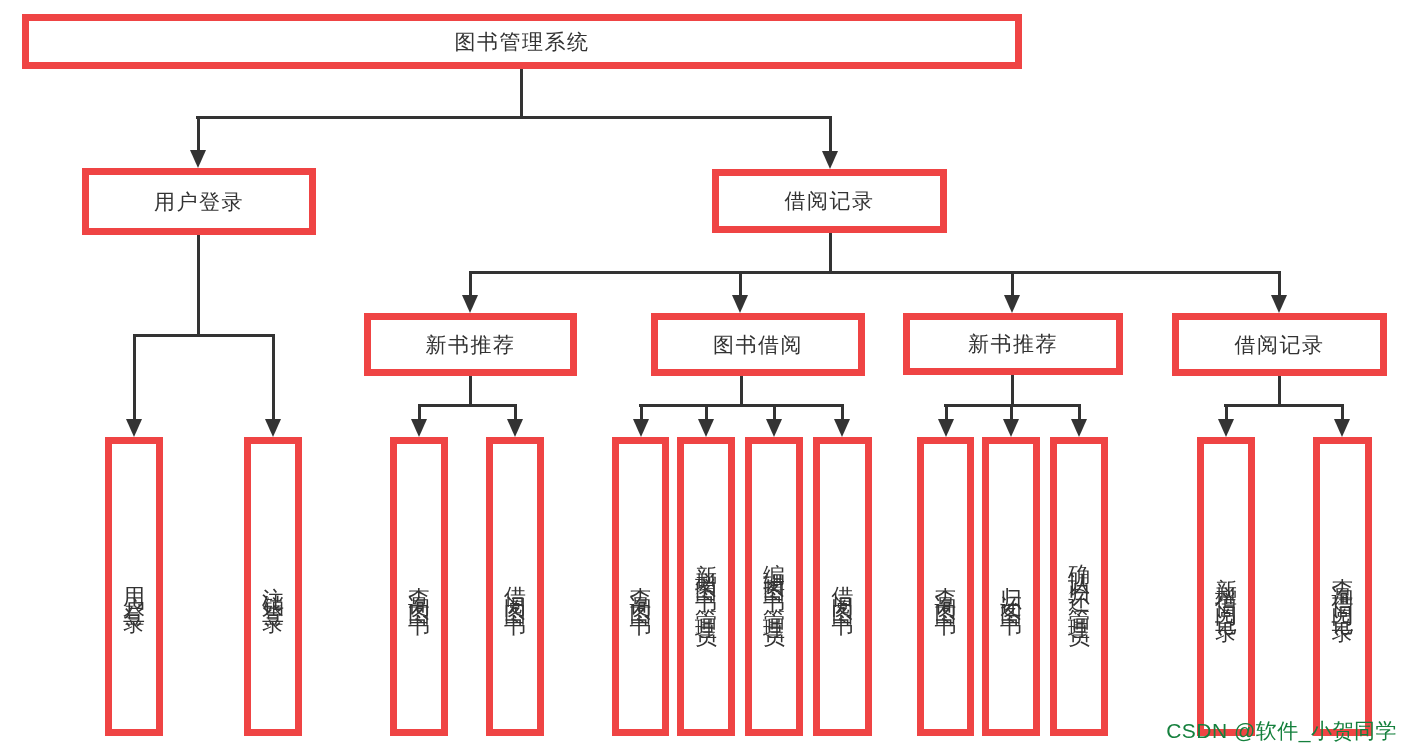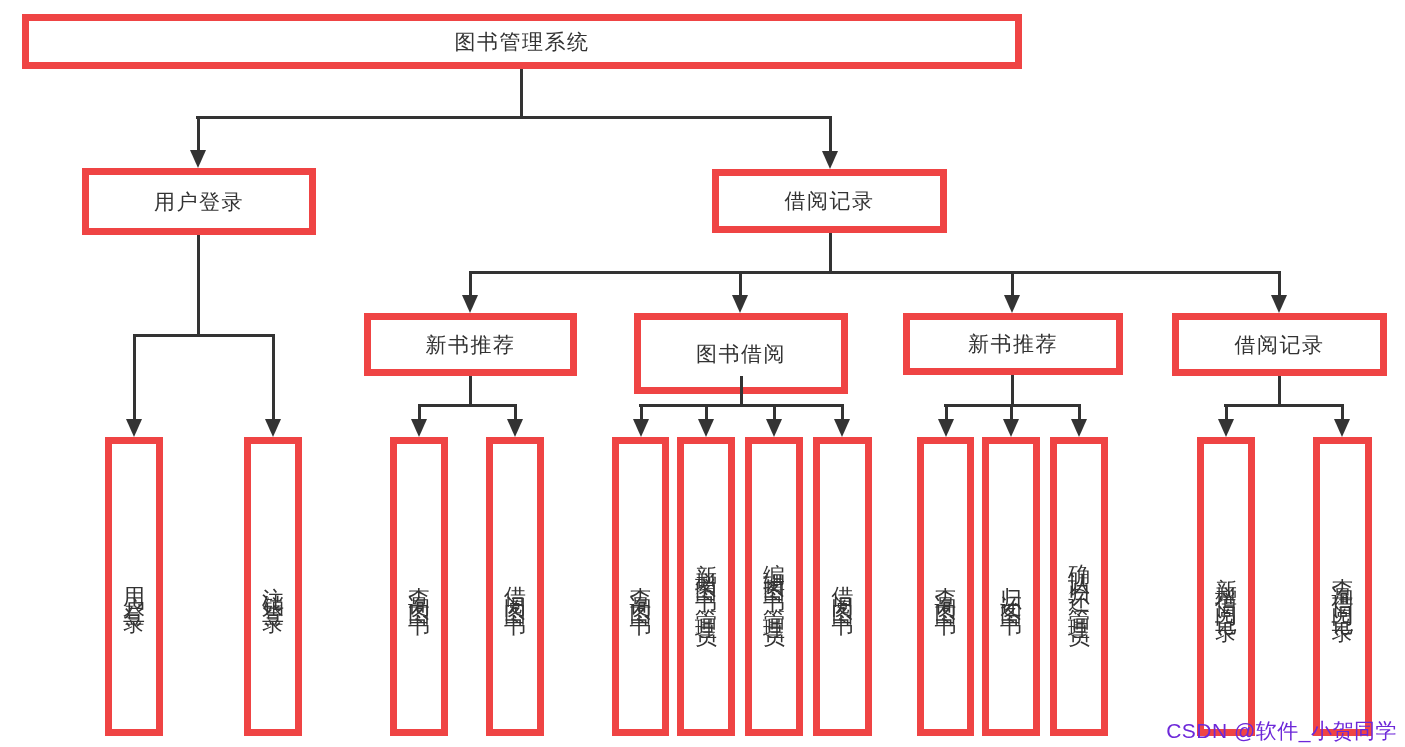--- a/index.html
+++ b/index.html
@@ -26,21 +26,21 @@
     white-space:nowrap;
   }
   .leafbox{
     writing-mode:vertical-rl;
     text-orientation:mixed;
     font-size:22px;letter-spacing:9px;line-height:1;
     white-space:normal;
   }
   .watermark{
     position:absolute;
-    color:#6d28d9;font-size:21px;letter-spacing:0.5px;
+    color:#15803d;font-size:21px;letter-spacing:0.5px;
     white-space:nowrap;
   }
 </style>
 </head>
 <body>
 
 <div class="canvas">
 
   <div class="nbox" style="left:22px;top:14px;width:1000px;height:55px;">图书管理系统</div>
 
@@ -68,21 +68,21 @@
   <div class="vl" style="left:468.5px;top:271px;height:26px;"></div>
   <div class="ah" style="left:462px;top:295px;"></div>
   <div class="vl" style="left:738.5px;top:271px;height:26px;"></div>
   <div class="ah" style="left:732px;top:295px;"></div>
   <div class="vl" style="left:1010.5px;top:271px;height:26px;"></div>
   <div class="ah" style="left:1004px;top:295px;"></div>
   <div class="vl" style="left:1277.5px;top:271px;height:26px;"></div>
   <div class="ah" style="left:1271px;top:295px;"></div>
 
   <div class="nbox" style="left:364px;top:313px;width:213px;height:63px;">新书推荐</div>
-  <div class="nbox" style="left:634px;top:313px;width:214px;height:81px;">图书借阅</div>
+  <div class="nbox" style="left:651px;top:313px;width:214px;height:63px;">图书借阅</div>
   <div class="nbox" style="left:903px;top:313px;width:220px;height:62px;">新书推荐</div>
   <div class="nbox" style="left:1172px;top:313px;width:215px;height:63px;">借阅记录</div>
 
   <div class="vl" style="left:468.5px;top:376px;height:30px;"></div>
   <div class="vl" style="left:739.5px;top:376px;height:30px;"></div>
   <div class="vl" style="left:1010.5px;top:375px;height:31px;"></div>
   <div class="vl" style="left:1277.5px;top:376px;height:30px;"></div>
 
   <div class="hl" style="left:417.5px;top:404px;width:99px;"></div>
   <div class="hl" style="left:638.5px;top:404px;width:205px;"></div>

